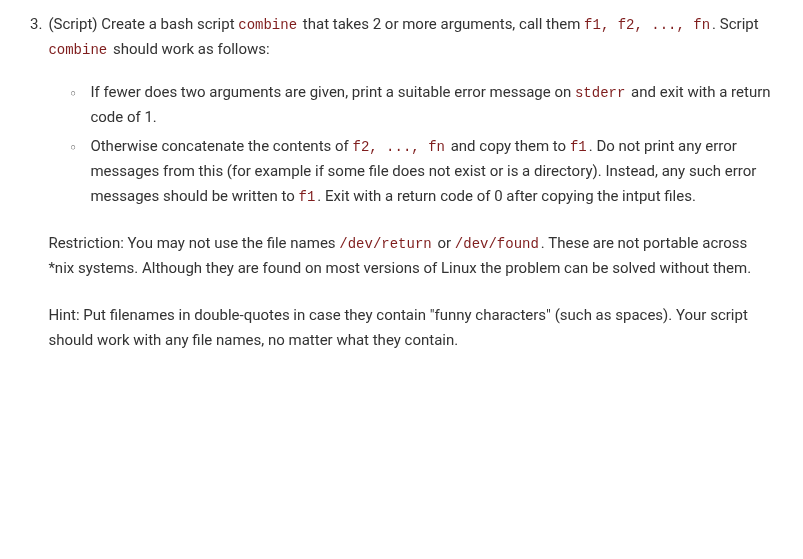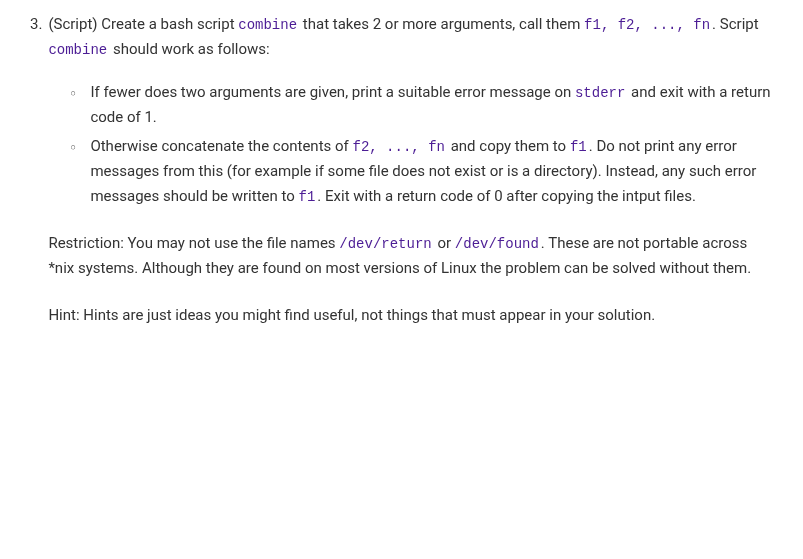--- a/index.html
+++ b/index.html
@@ -46,21 +46,21 @@
       font-size: 9px;
       top: 6px;
       color: #555;
     }
     .para {
       margin-bottom: 22px;
     }
     code, .code {
       font-family: "SFMono-Regular", Consolas, "Liberation Mono", Menlo, Courier, monospace;
       font-size: 14px;
-      color: #4c1d95;
+      color: #7f1d1d;
       background: transparent;
     }
     .pad-after { padding-right: 2px; }
   </style>
 </head>
 <body>
 
 <div class="question">
   <div class="num">3.</div>
   <div class="content">
@@ -75,20 +75,20 @@
       </li>
       <li>
         <span>Otherwise concatenate the contents of </span><code class="code pad-after">f2, ..., fn</code><span> and copy them to </span><code class="code pad-after">f1</code><span>. Do not print any error messages from this (for example if some file does not exist or is a directory). Instead, any such error messages should be written to </span><code class="code pad-after">f1</code><span>. Exit with a return code of 0 after copying the intput files.</span>
       </li>
     </ul>
 
     <div class="para">
       <span>Restriction: You may not use the file names </span><code class="code pad-after">/dev/return</code><span> or </span><code class="code pad-after">/dev/found</code><span>. These are not portable across *nix systems. Although they are found on most versions of Linux the problem can be solved without them.</span>
     </div>
 
+    <div class="para">
+      <span>Hint: Put filenames in double-quotes in case they contain "funny characters" (such as spaces). Your script should work with any file names, no matter what they contain.</span>
+    </div>
 
 
-    <div class="para">
-      <span>Hint: Hints are just ideas you might find useful, not things that must appear in your solution.</span>
-    </div>
 
   </div>
 </div>
 
 </body></html>

